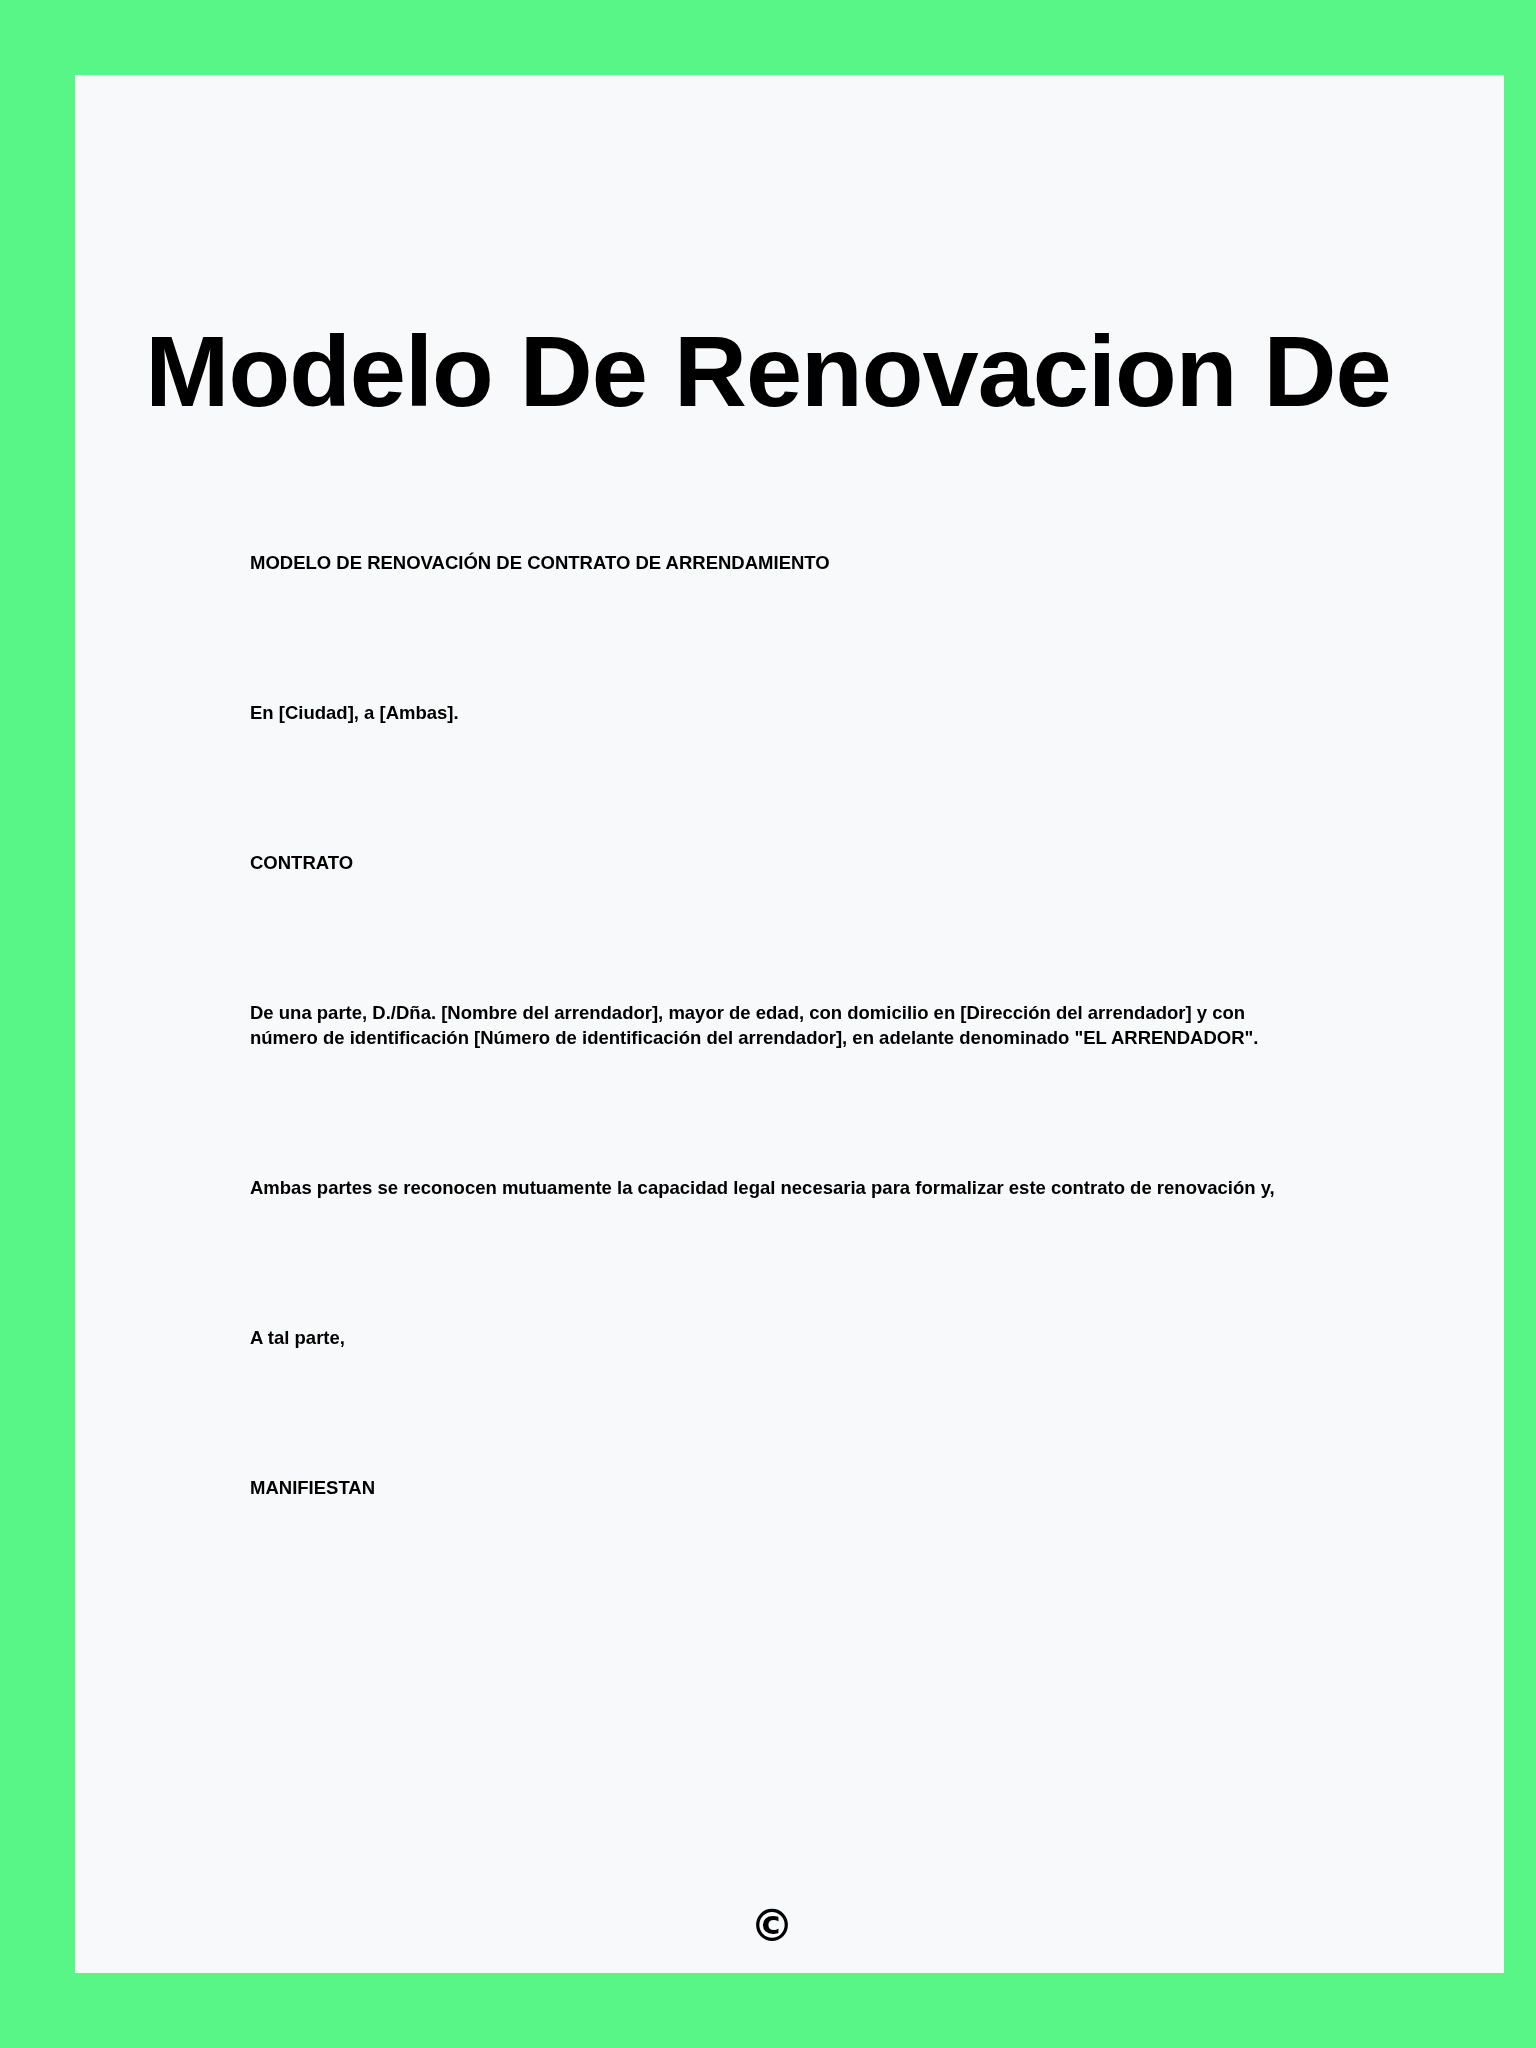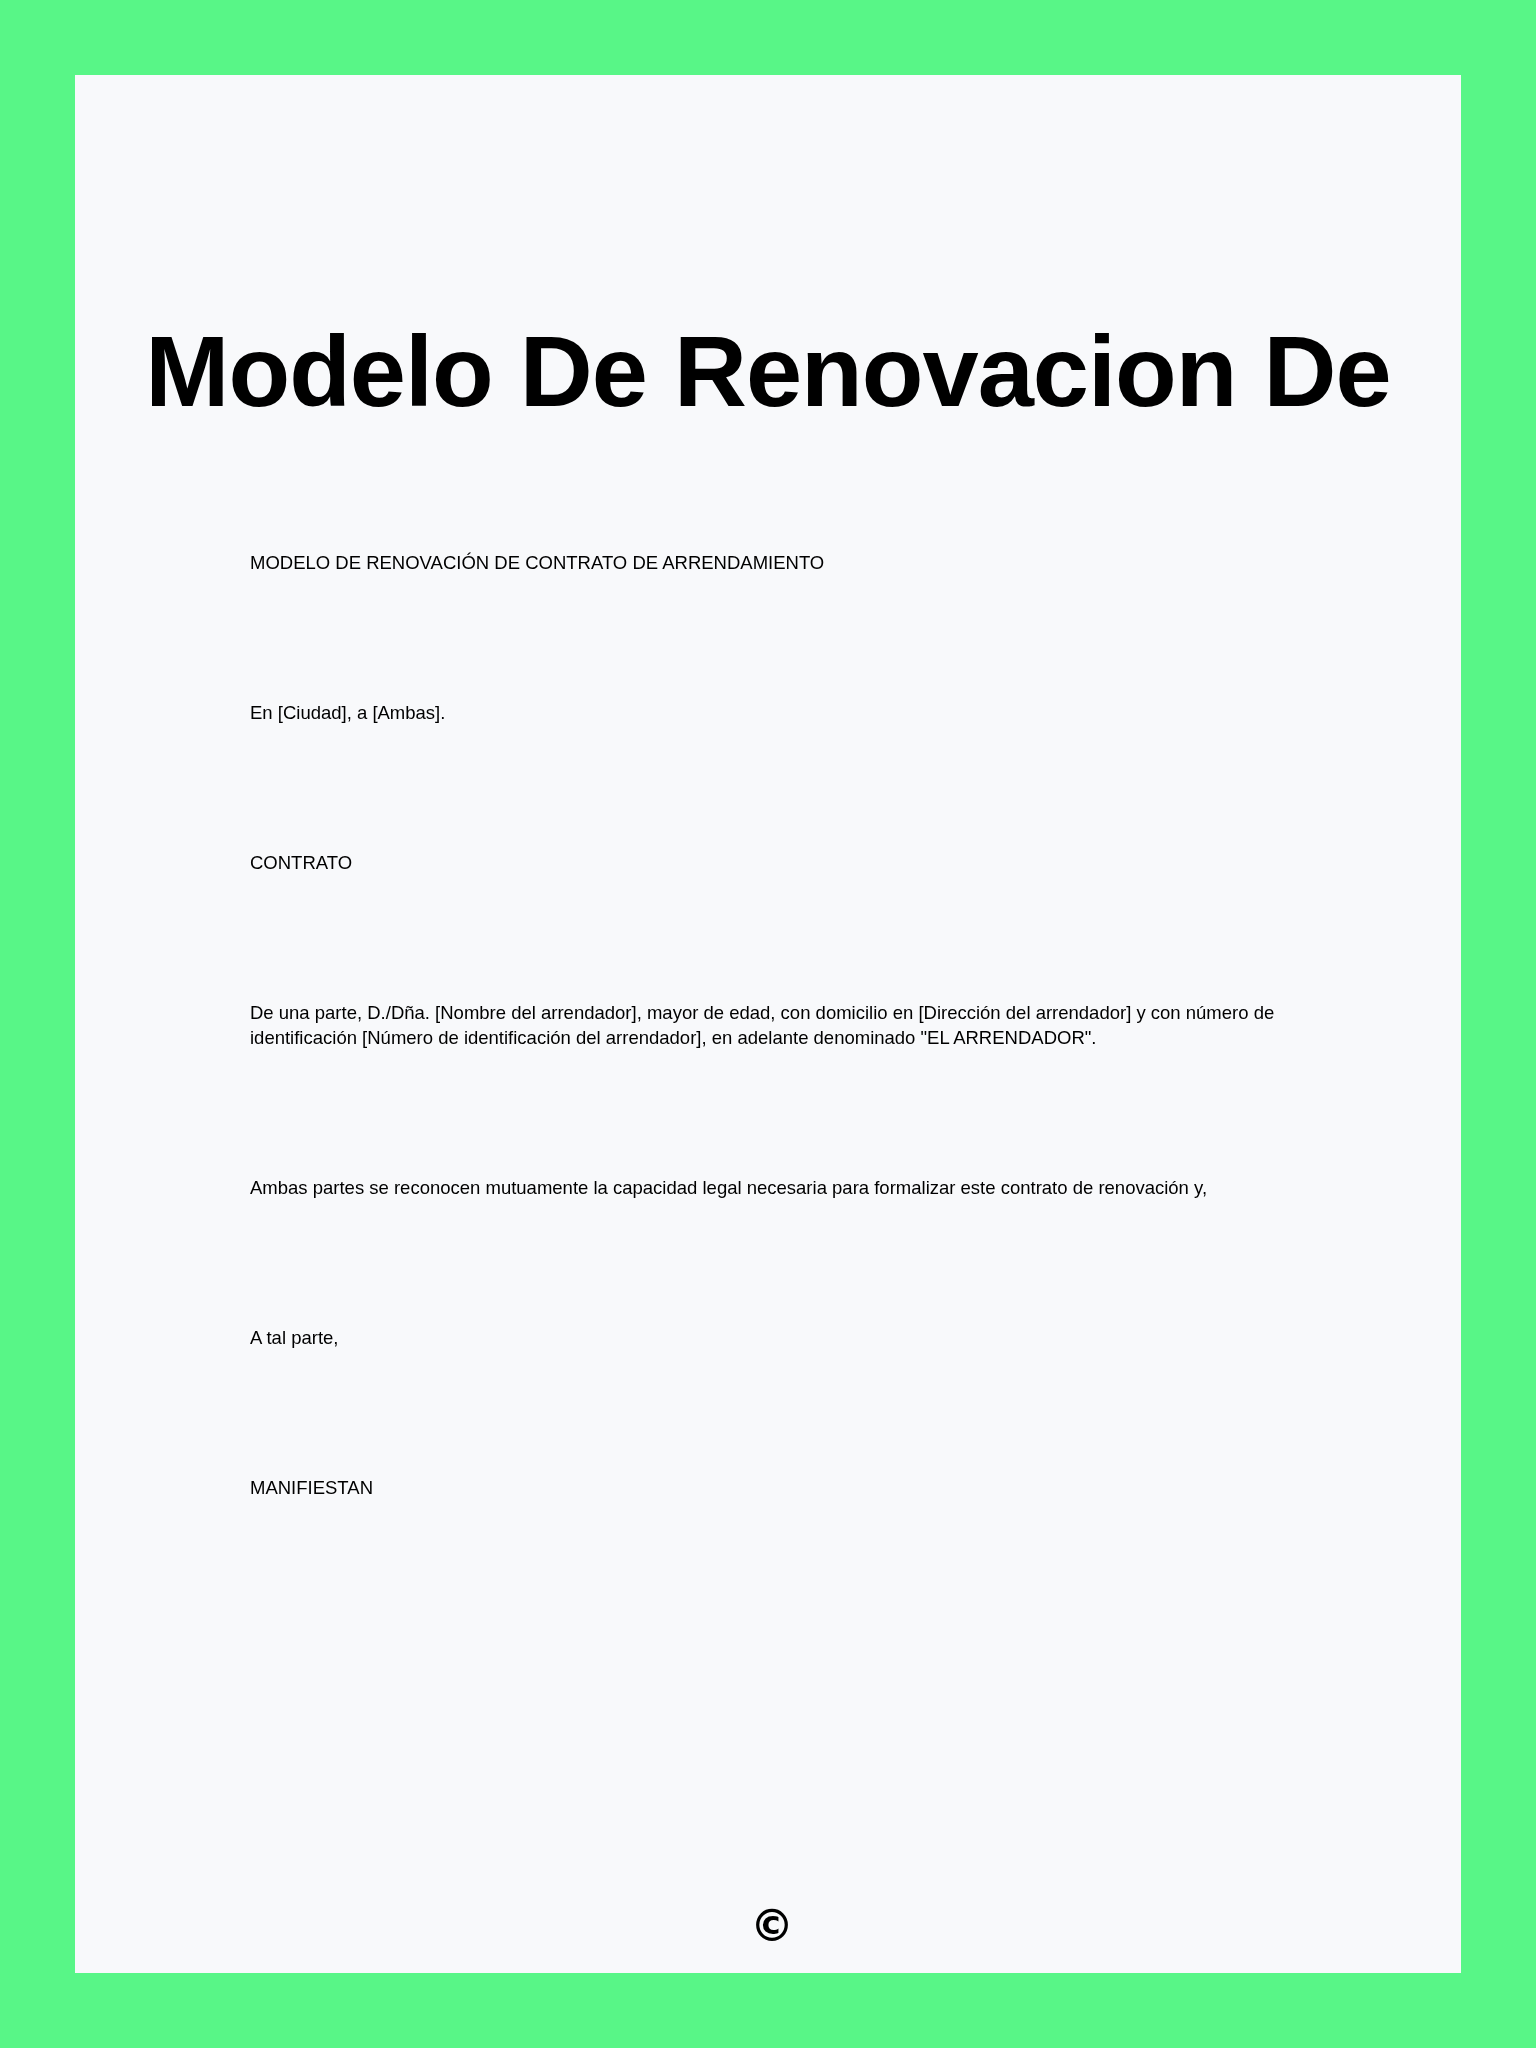--- a/index.html
+++ b/index.html
@@ -15,20 +15,21 @@
       font-family: "Liberation Sans", sans-serif;
       color: #000;
     }
     .page {
       position: absolute;
       left: 75px;
       top: 75px;
       width: 1386px;
       height: 1898px;
       background: #F8F9FB;
+      padding-left: 43px;
     }
     .title {
       position: absolute;
       left: 0;
       top: 246px;
       width: 1386px;
       margin: 0;
       text-align: center;
       font-family: "Liberation Sans", sans-serif;
       font-weight: bold;
@@ -41,21 +42,21 @@
       white-space: nowrap;
     }
     .content {
       position: absolute;
       left: 175px;
       top: 475px;
       width: 1045px;
     }
     .content p {
       margin: 0 0 125px 0;
-      font-weight: normal;
+      font-weight: bold;
       font-size: 18.5px;
       line-height: 25px;
     }
     .copyright {
       position: absolute;
       left: 675px;
       top: 1833px;
       width: 36px;
       height: 36px;
       font-size: 44px;

